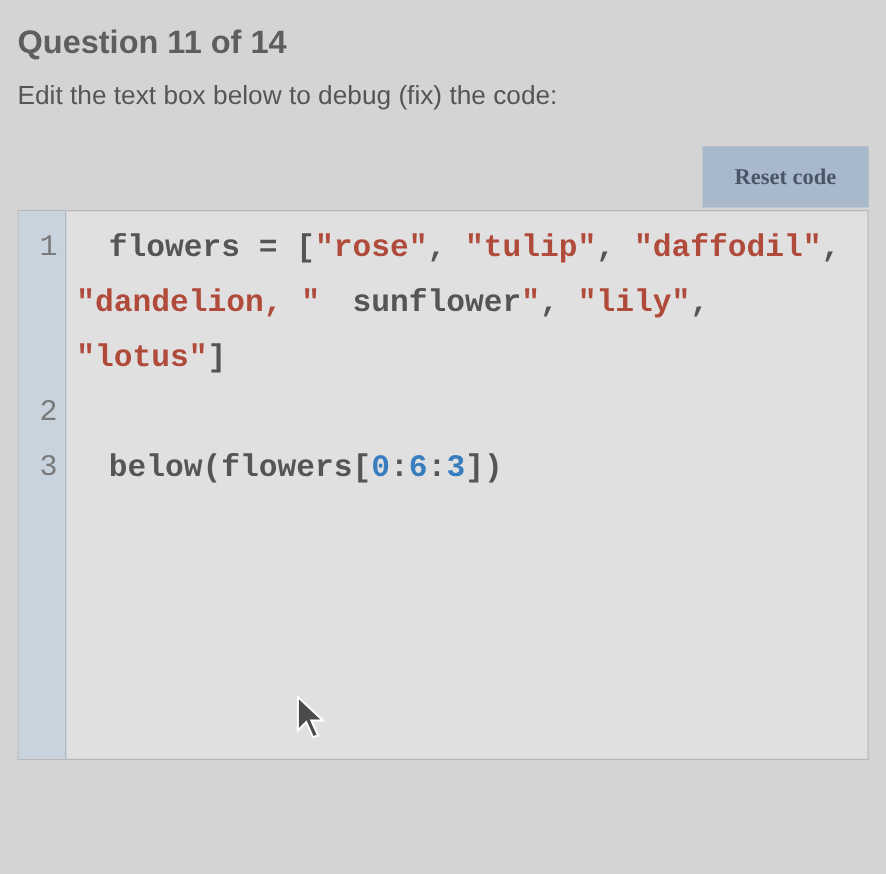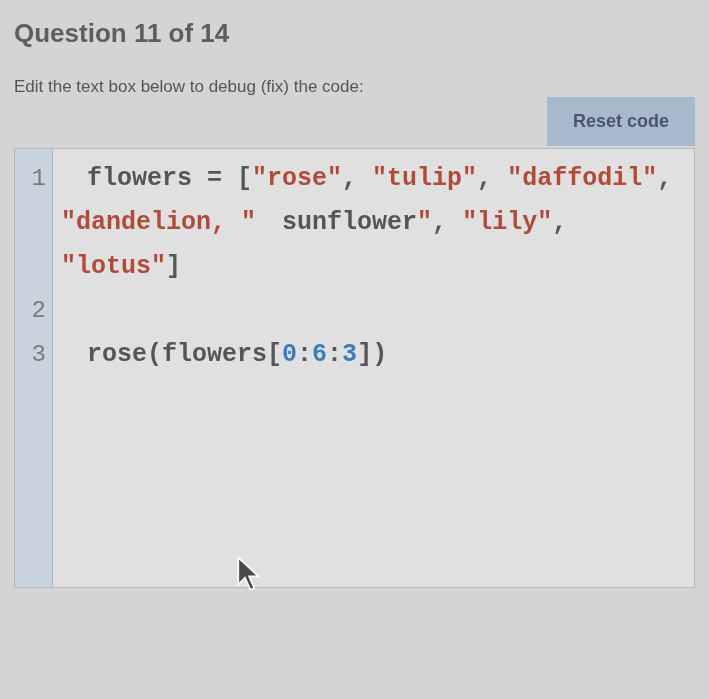--- a/index.html
+++ b/index.html
@@ -15,40 +15,41 @@
       overflow: hidden;
       position: relative;
     }
     .container {
       padding: 18px 14px 0 14px;
     }
     .question-header {
       font-size: 26px;
       font-weight: bold;
       color: #5e5e5e;
-      margin-bottom: 28px;
+      margin-bottom: 16px;
     }
     .instruction {
-      font-size: 17px;
+      font-size: 21px;
       color: #555;
+      margin-bottom: 28px;
     }
     .toolbar {
       display: flex;
       justify-content: flex-end;
       margin-bottom: 2px;
     }
     .reset-button {
       background: #a9b9cc;
       color: #4a5568;
       border: none;
       padding: 14px 26px;
       font-size: 18px;
       font-weight: bold;
       cursor: pointer;
-      font-family: Liberation Sans, sans-serif;
+      font-family: Liberation Serif, serif;
     }
     .code-editor {
       background: #e0e0e0;
       border: 1px solid #b8b8b8;
       display: flex;
       min-height: 440px;
     }
     .gutter {
       background: #c9d3de;
       width: 38px;
@@ -111,20 +112,20 @@
 
   <div class="code-editor">
     <div class="gutter">
       <div class="line-no tall">1</div>
       <div class="line-no">2</div>
       <div class="line-no">3</div>
     </div>
     <div class="code-area">
       <div class="code-line"><span class="kw">flowers = [</span><span class="str">"rose"</span><span class="punc">, </span><span class="str">"tulip"</span><span class="punc">,</span> <span class="str">"daffodil"</span><span class="punc">, </span><span class="str">"dandelion, "</span><span class="kw">sunflower</span><span class="str">"</span><span class="punc">,</span> <span class="str">"lily"</span><span class="punc">, </span><span class="str">"lotus"</span><span class="punc">]</span></div>
       <div class="code-line blank"></div>
-      <div class="code-line"><span class="kw">rose</span><span class="punc">(flowers[</span><span class="num">0</span><span class="punc">:</span><span class="num">6</span><span class="punc">:</span><span class="num">3</span><span class="punc">])</span></div>
+      <div class="code-line"><span class="kw">below</span><span class="punc">(flowers[</span><span class="num">0</span><span class="punc">:</span><span class="num">6</span><span class="punc">:</span><span class="num">3</span><span class="punc">])</span></div>
     </div>
   </div>
 </div>
 
 <svg class="cursor-icon" viewBox="0 0 20 30">
   <path d="M 2 2 L 2 22 L 7 17 L 11 26 L 14 25 L 10 16 L 17 16 Z" fill="#4a4a4a" stroke="#ffffff" stroke-width="1.2"></path>
 </svg>
 
 </body></html>

